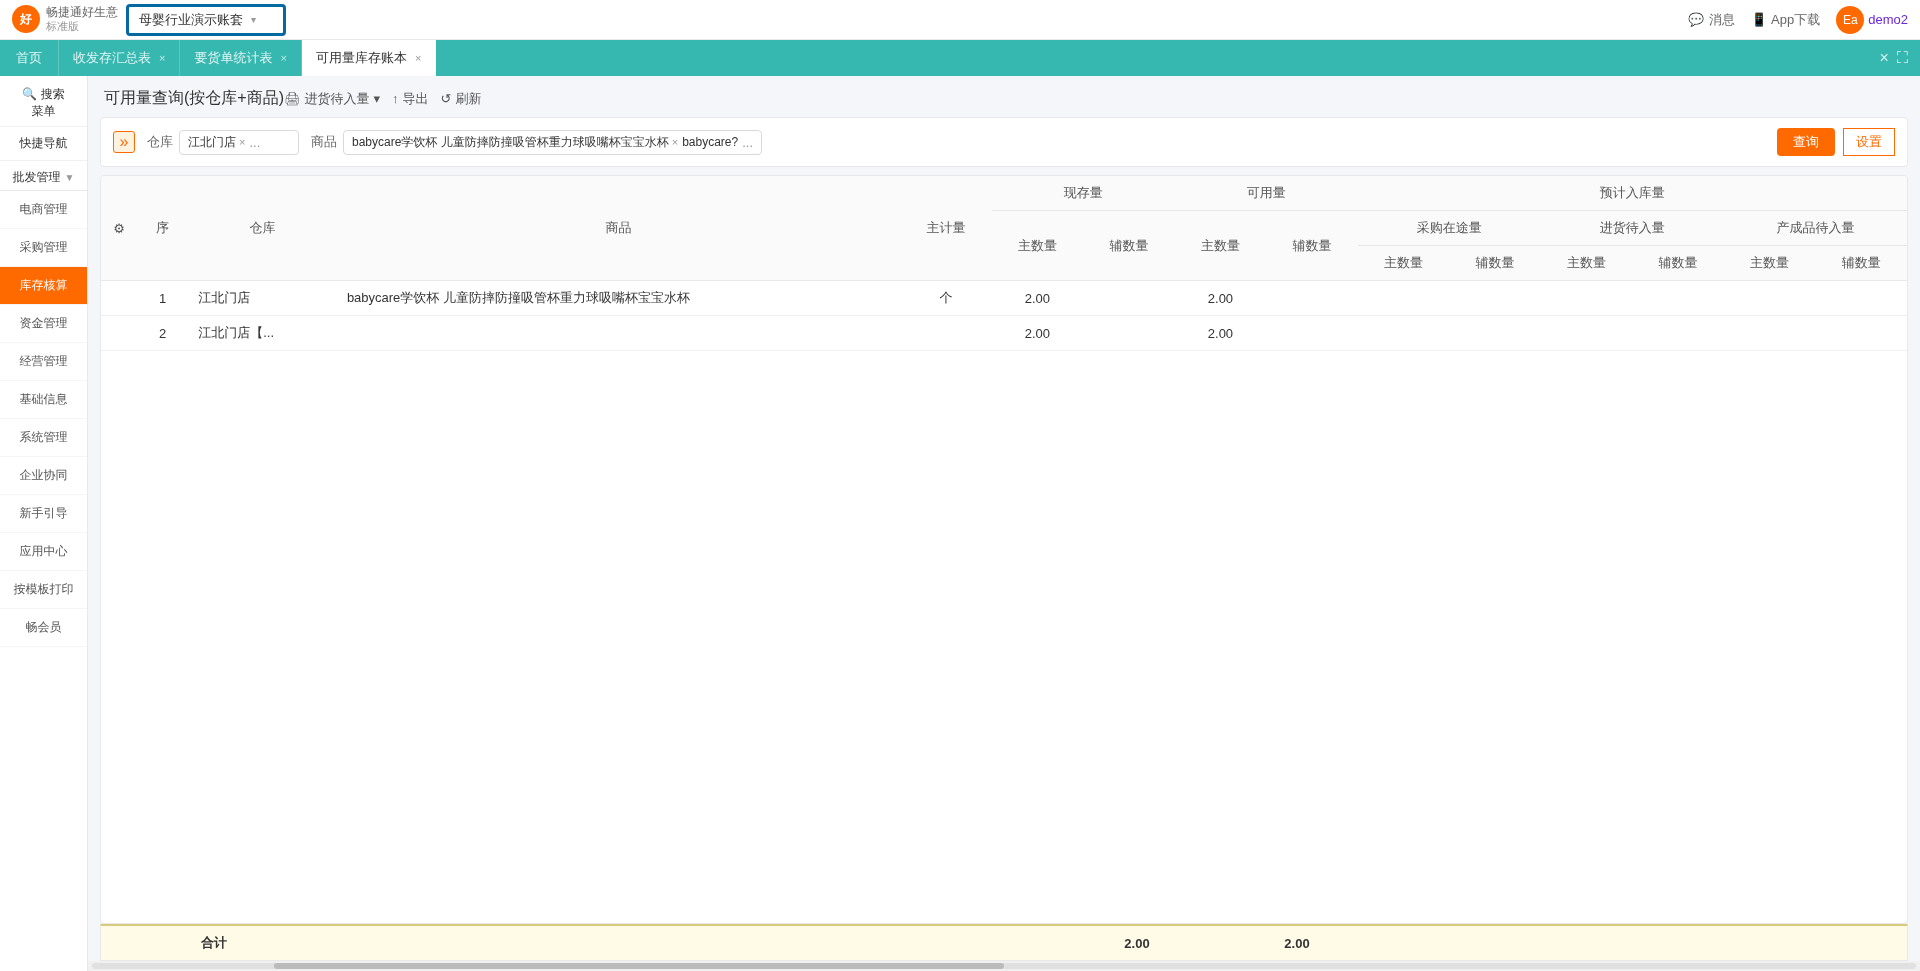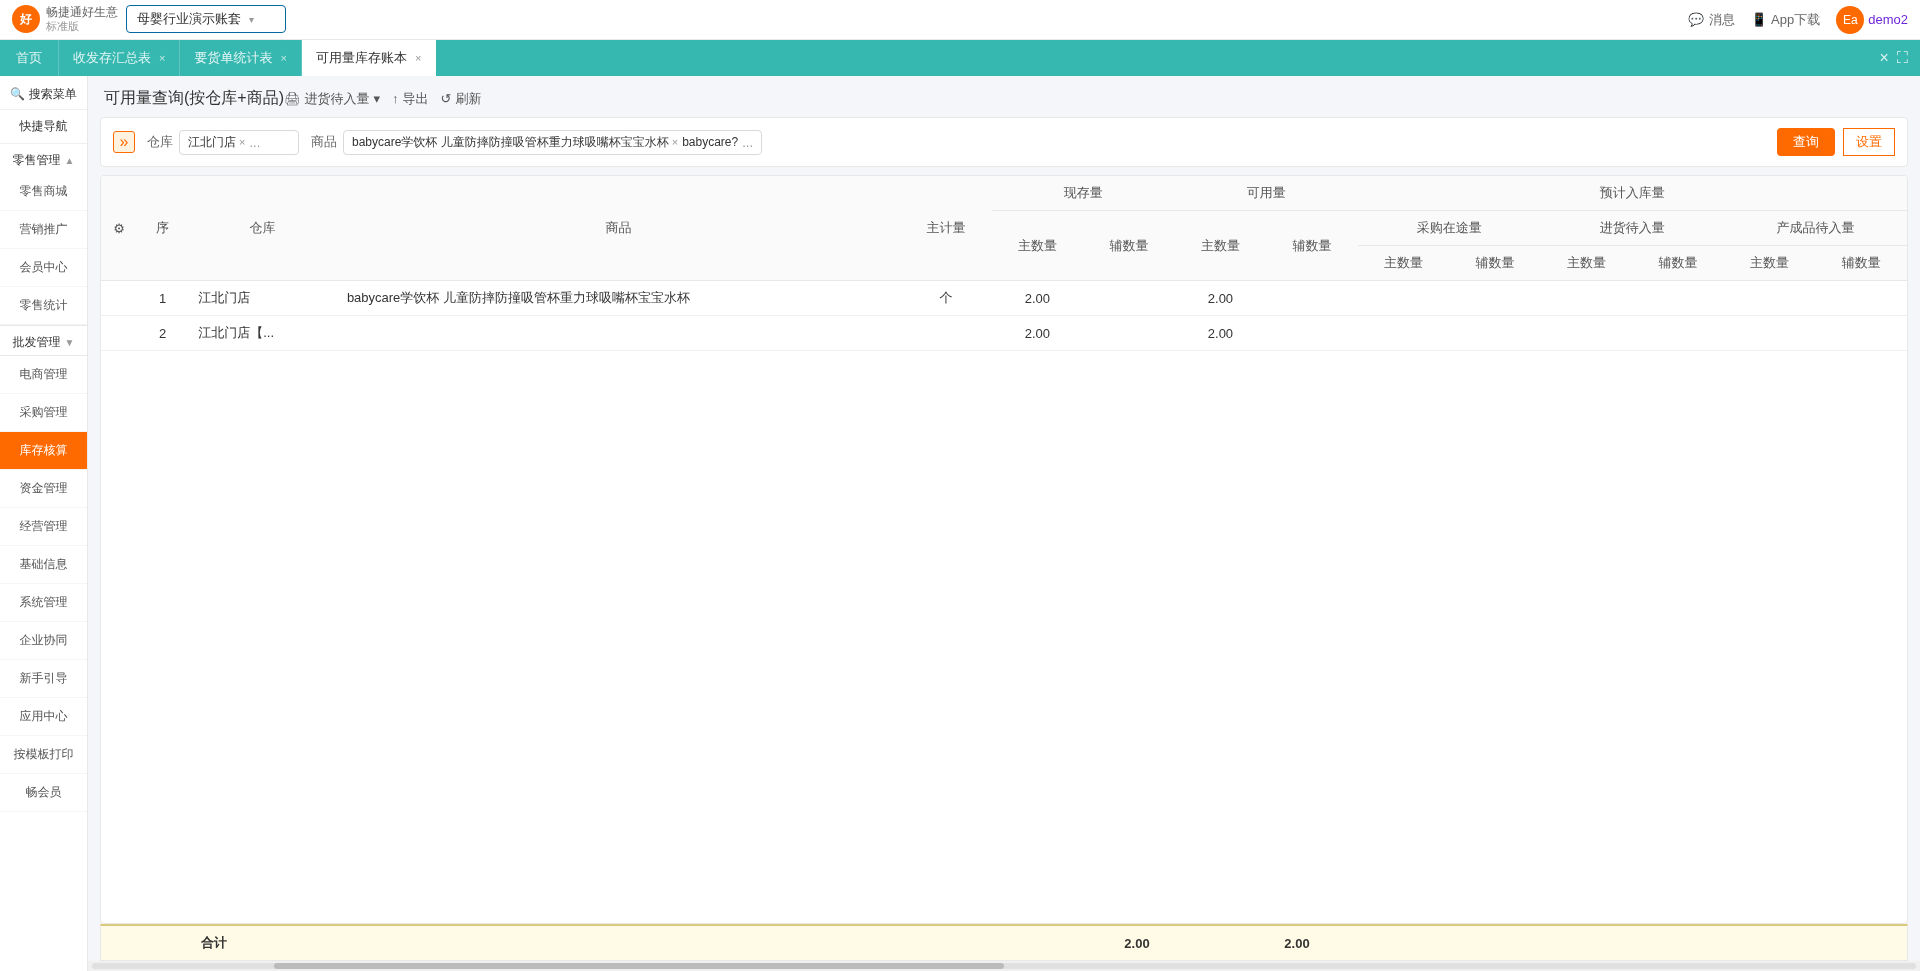--- a/index.html
+++ b/index.html
@@ -13,21 +13,21 @@
       display: flex;
       align-items: center;
       padding: 0 12px;
       justify-content: space-between;
     }
     .top-bar-left { display: flex; align-items: center; gap: 8px; }
     .logo-area { display: flex; align-items: center; gap: 6px; }
     .logo-icon { width: 28px; height: 28px; background: #ff6a00; border-radius: 50%; display: flex; align-items: center; justify-content: center; color: white; font-size: 12px; font-weight: bold; }
     .logo-text { font-size: 12px; color: #666; line-height: 1.2; }
     .logo-sub { font-size: 11px; color: #999; }
-    .store-selector { display: flex; align-items: center; gap: 4px; border: 1px solid #0369a1; border-radius: 4px; padding: 4px 10px; font-size: 13px; color: #333; background: #fff; cursor: pointer; min-width: 160px; }
+    .store-selector { display: flex; align-items: center; gap: 4px; border: 3px solid #0369a1; border-radius: 4px; padding: 4px 10px; font-size: 13px; color: #333; background: #fff; cursor: pointer; min-width: 160px; }
     .store-selector .arrow { color: #999; font-size: 10px; margin-left: 4px; }
     .top-bar-right { display: flex; align-items: center; gap: 16px; }
     .top-btn { display: flex; align-items: center; gap: 4px; color: #666; font-size: 13px; cursor: pointer; }
     .avatar { width: 28px; height: 28px; border-radius: 50%; background: #ff6a00; display: flex; align-items: center; justify-content: center; color: white; font-size: 12px; }
     .user-name { font-size: 13px; color: #6d28d9; }
 
     
     .nav-tabs {
       height: 36px;
       background: #36b8b0;
@@ -59,21 +59,21 @@
     .sidebar {
       width: 88px;
       background: #fff;
       border-right: 1px solid #e8e8e8;
       display: flex;
       flex-direction: column;
       overflow-y: auto;
       flex-shrink: 0;
     }
     .sidebar-search {
-      padding: 10px 8px 6px;
+      padding: 10px 20px 6px;
       font-size: 12px;
       color: #333;
       text-align: center;
       border-bottom: 1px solid #f0f0f0;
       cursor: pointer;
     }
     .sidebar-nav { padding: 6px 0; font-size: 12px; color: #333; text-align: center; cursor: pointer; border-bottom: 1px solid #f0f0f0; padding: 8px 4px; }
     .sidebar-item {
       padding: 10px 4px;
       text-align: center;
@@ -246,38 +246,20 @@
 
 <div class="layout">
 
   <div class="sidebar">
     <div class="sidebar-search">
       <span>🔍</span>
       <span>搜索菜单</span>
     </div>
     <div class="sidebar-nav">
       <span>快捷导航</span>
-    </div>
-    <div class="sidebar-group">
-      <div class="sidebar-group-title">
-        <span>零售管理</span>
-        <span class="arrow">▲</span>
-      </div>
-      <div class="sidebar-item">
-        <span>零售商城</span>
-      </div>
-      <div class="sidebar-item">
-        <span>营销推广</span>
-      </div>
-      <div class="sidebar-item">
-        <span>会员中心</span>
-      </div>
-      <div class="sidebar-item">
-        <span>零售统计</span>
-      </div>
     </div>
     <div class="sidebar-group">
       <div class="sidebar-group-title">
         <span>批发管理</span>
         <span class="arrow">▼</span>
       </div>
     </div>
     <div class="sidebar-item">
       <span>电商管理</span>
     </div>

